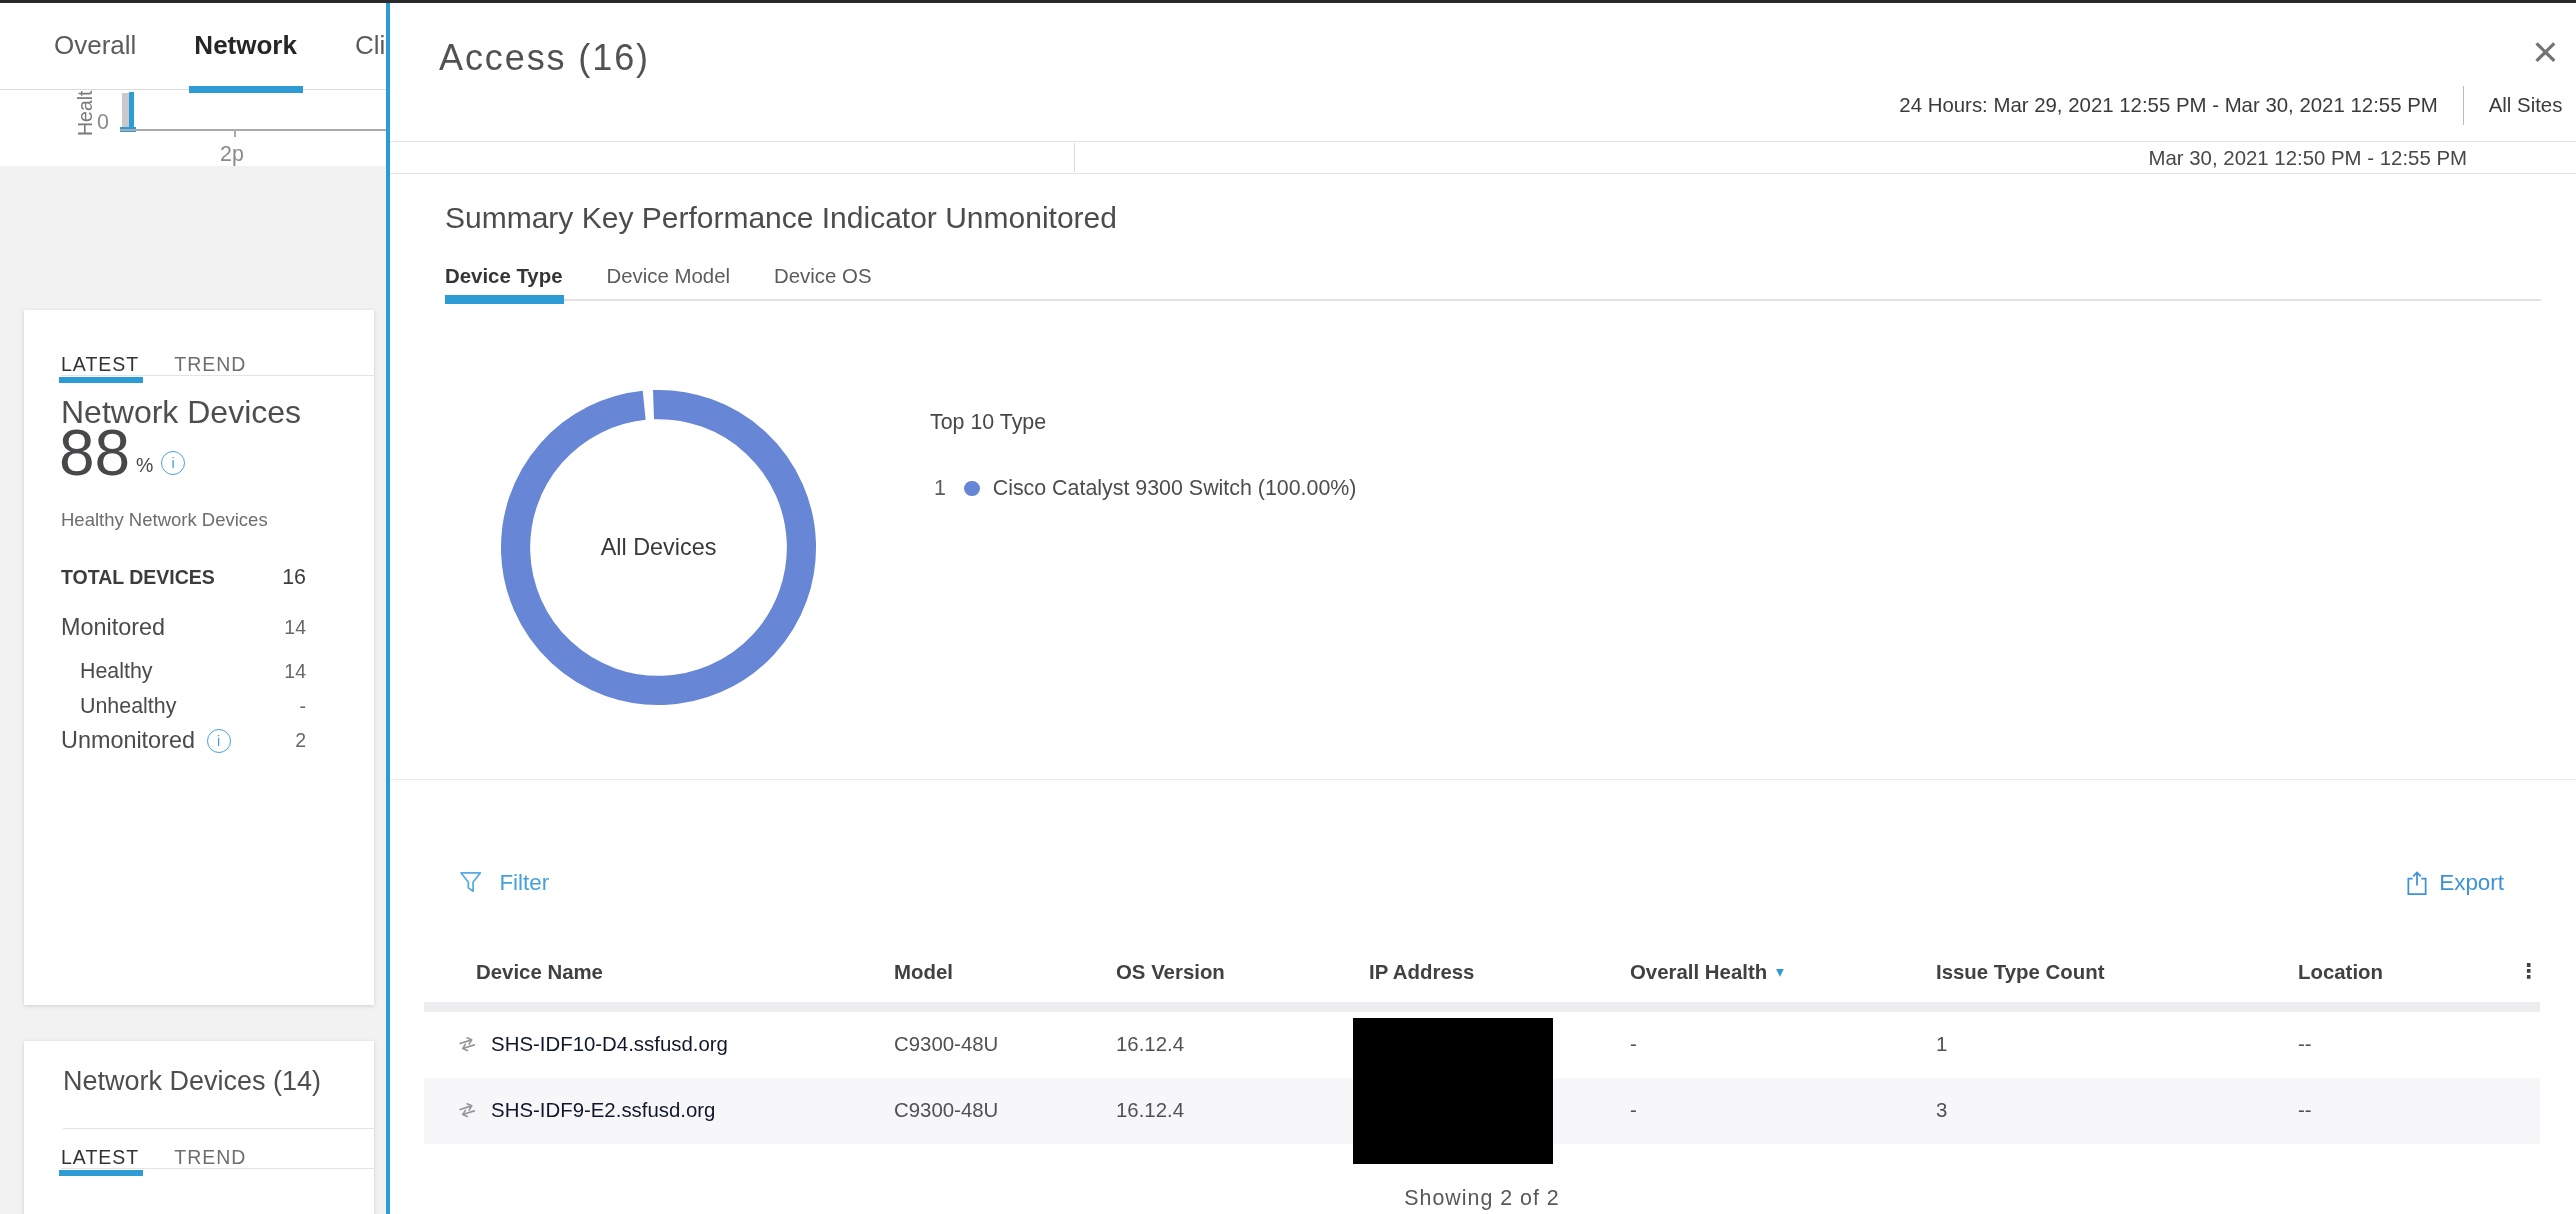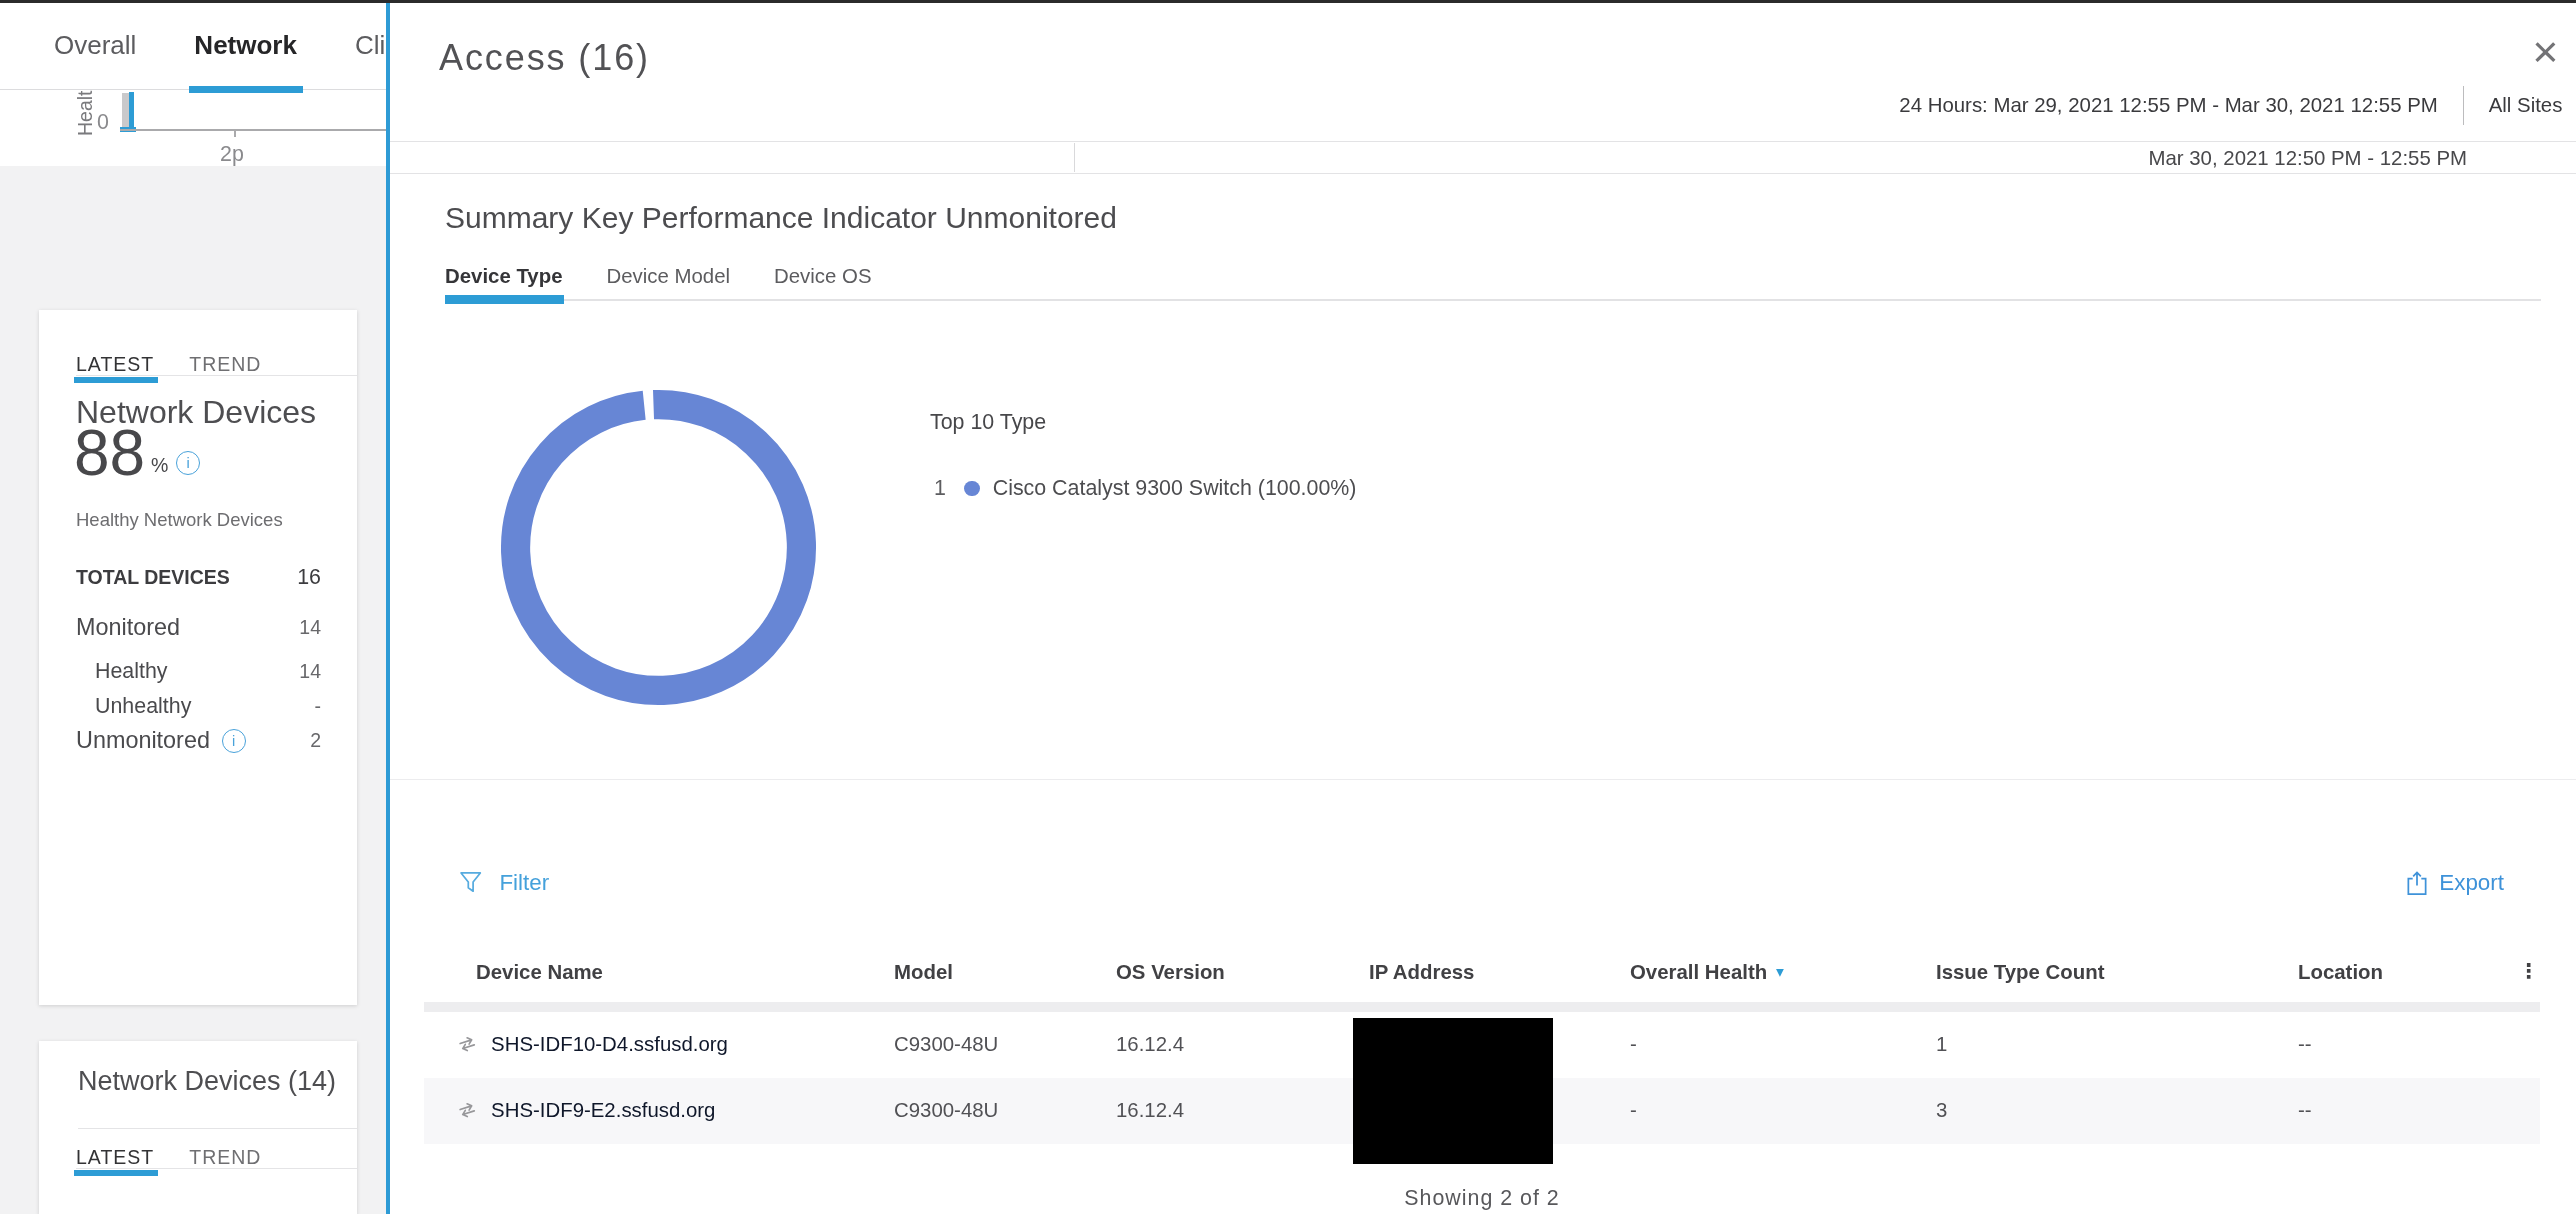--- a/index.html
+++ b/index.html
@@ -24,21 +24,21 @@
                transform:rotate(-90deg); transform-origin:left top; writing-mode:horizontal-tb;
                left:74px; top:136px; }
   .mc-ytick  { position:absolute; left:97px; top:110px; font-size:21.4px; color:#8a8a8d; }
   .mc-bar-gray { position:absolute; left:122px; top:93px; width:7.8px;  height:35px; background:#c9c9cb; }
   .mc-bar-blue { position:absolute; left:129px; top:92px; width:4.9px;  height:39px; background:#2d9cd5; }
   .mc-bar-foot { position:absolute; left:120px; top:127px; width:15.6px; height:4.9px; background:#2d9cd5; }
   .mc-axis { position:absolute; left:120px; top:129px; width:267px; height:1.9px; background:#aaaaac; }
   .mc-tick { position:absolute; left:234px; top:130px; width:1.9px; height:6.8px; background:#aaaaac; }
   .mc-xtick { position:absolute; left:220px; top:142px; font-size:21.4px; color:#8a8a8d; }
 
-  .card { position:absolute; left:39px; width:318px; background:#fff; box-shadow:0 1px 3.9px rgba(0,0,0,.15); }
+  .card { position:absolute; left:24px; width:350px; background:#fff; box-shadow:0 1px 3.9px rgba(0,0,0,.15); }
   .card1 { top:310px; height:695px; }
   .card2 { top:1041px; height:174px; }
 
   .mini-tabs { position:absolute; left:37px; right:0; height:23.4px; display:flex; gap:35px; border-bottom:1.9px solid #e4e4e6; }
   .mini-tab { font-size:19.5px; letter-spacing:1px; color:#6f6f72; position:relative; white-space:nowrap; }
   .mini-tab.active { color:#333335; }
   .mini-tab.active::after { content:""; position:absolute; left:-1.9px; right:-3.9px; bottom:-7.8px; height:5.8px; background:#2d9cd5; }
   .mini-tabs.c1 { top:43px; }
   .mini-tabs.c2 { top:105px; }
 
@@ -215,20 +215,21 @@
     <div class="kpi-tab">Device OS</div>
   </div>
   <div class="kpi-underline"></div>
   <div class="kpi-tabline"></div>
 
   <div class="donut-wrap">
     <svg class="icon" width="317" height="321" viewBox="0 0 326 330">
       <circle cx="163" cy="165" r="147" fill="none" stroke="#6786d5" stroke-width="30" stroke-dasharray="913.6 10" transform="rotate(-92 163 165)"></circle>
     </svg>
   </div>
+  <div class="donut-center">All Devices</div>
 
   <div class="legend-title">Top 10 Type</div>
   <div class="legend-item">
     <span class="legend-rank">1</span>
     <span class="legend-dot"></span>
     <span class="legend-label">Cisco Catalyst 9300 Switch (100.00%)</span>
   </div>
 
   <div class="sec-divider"></div>
 

